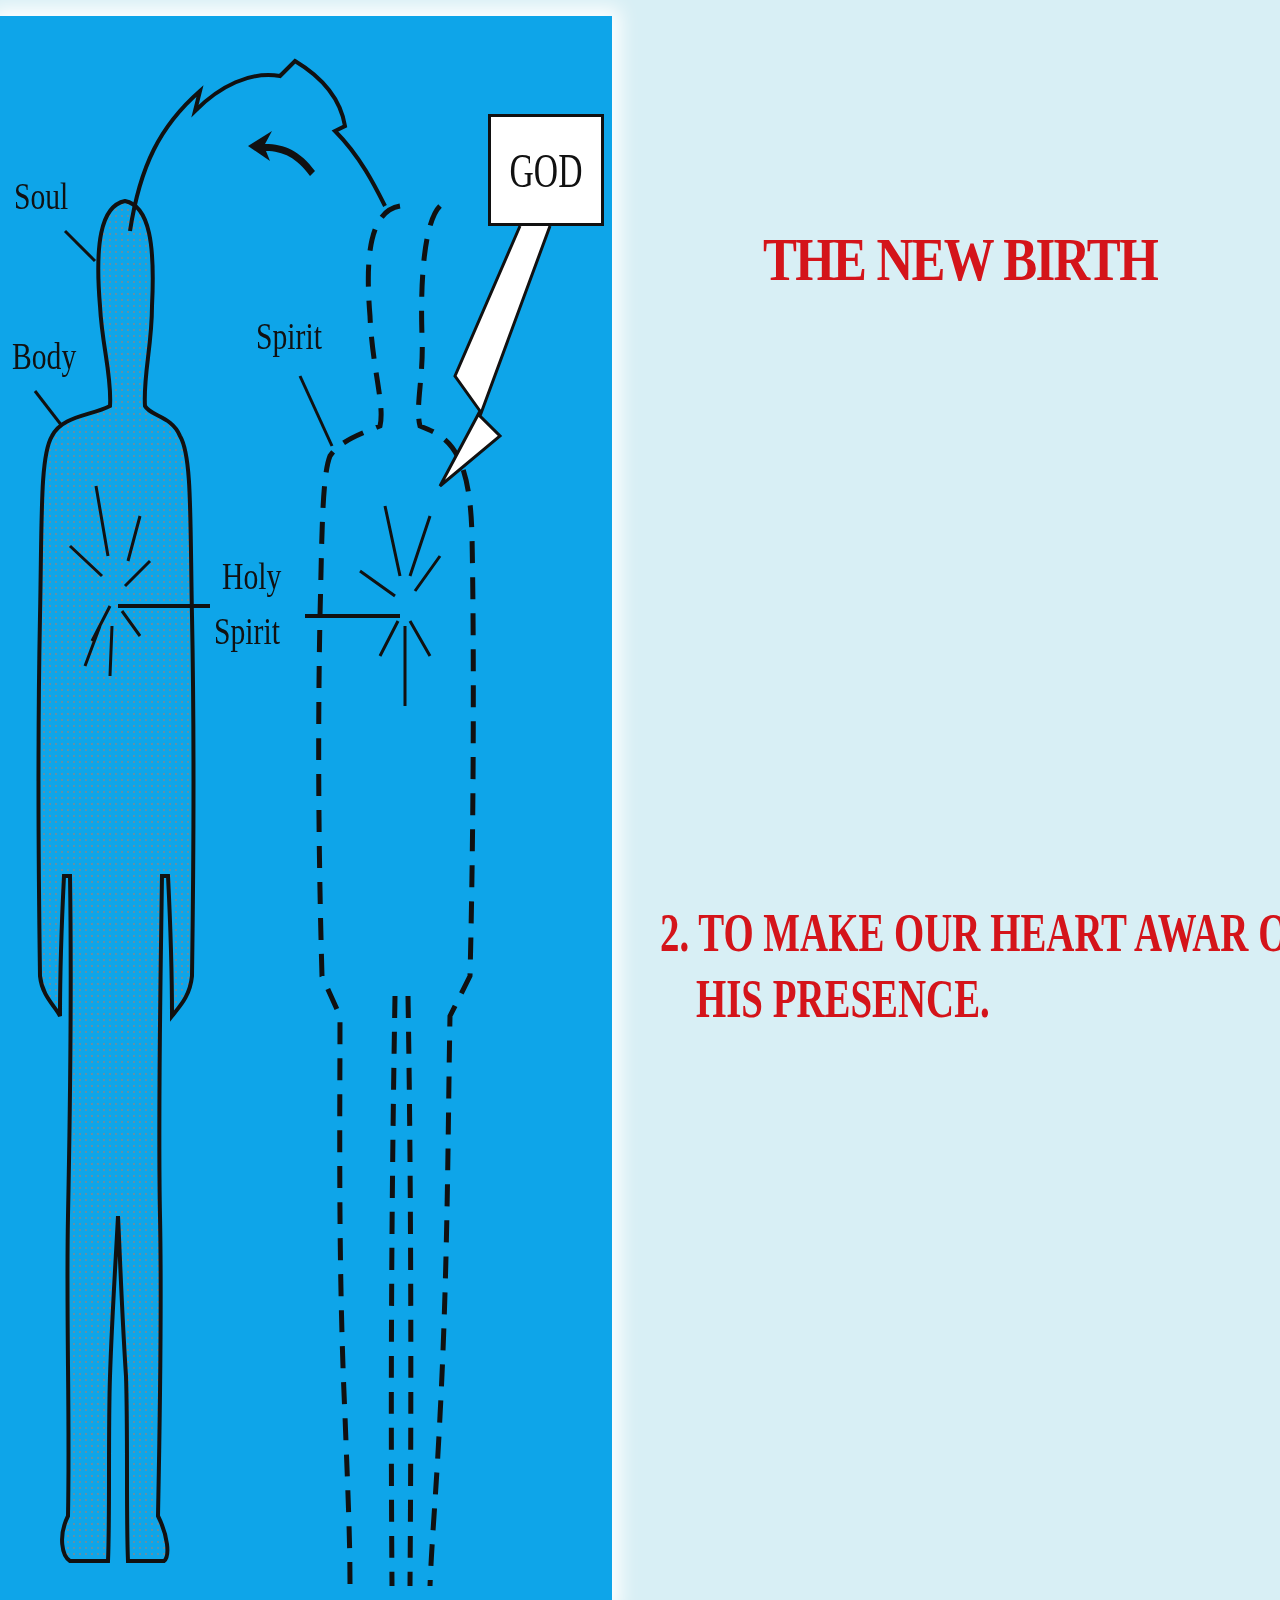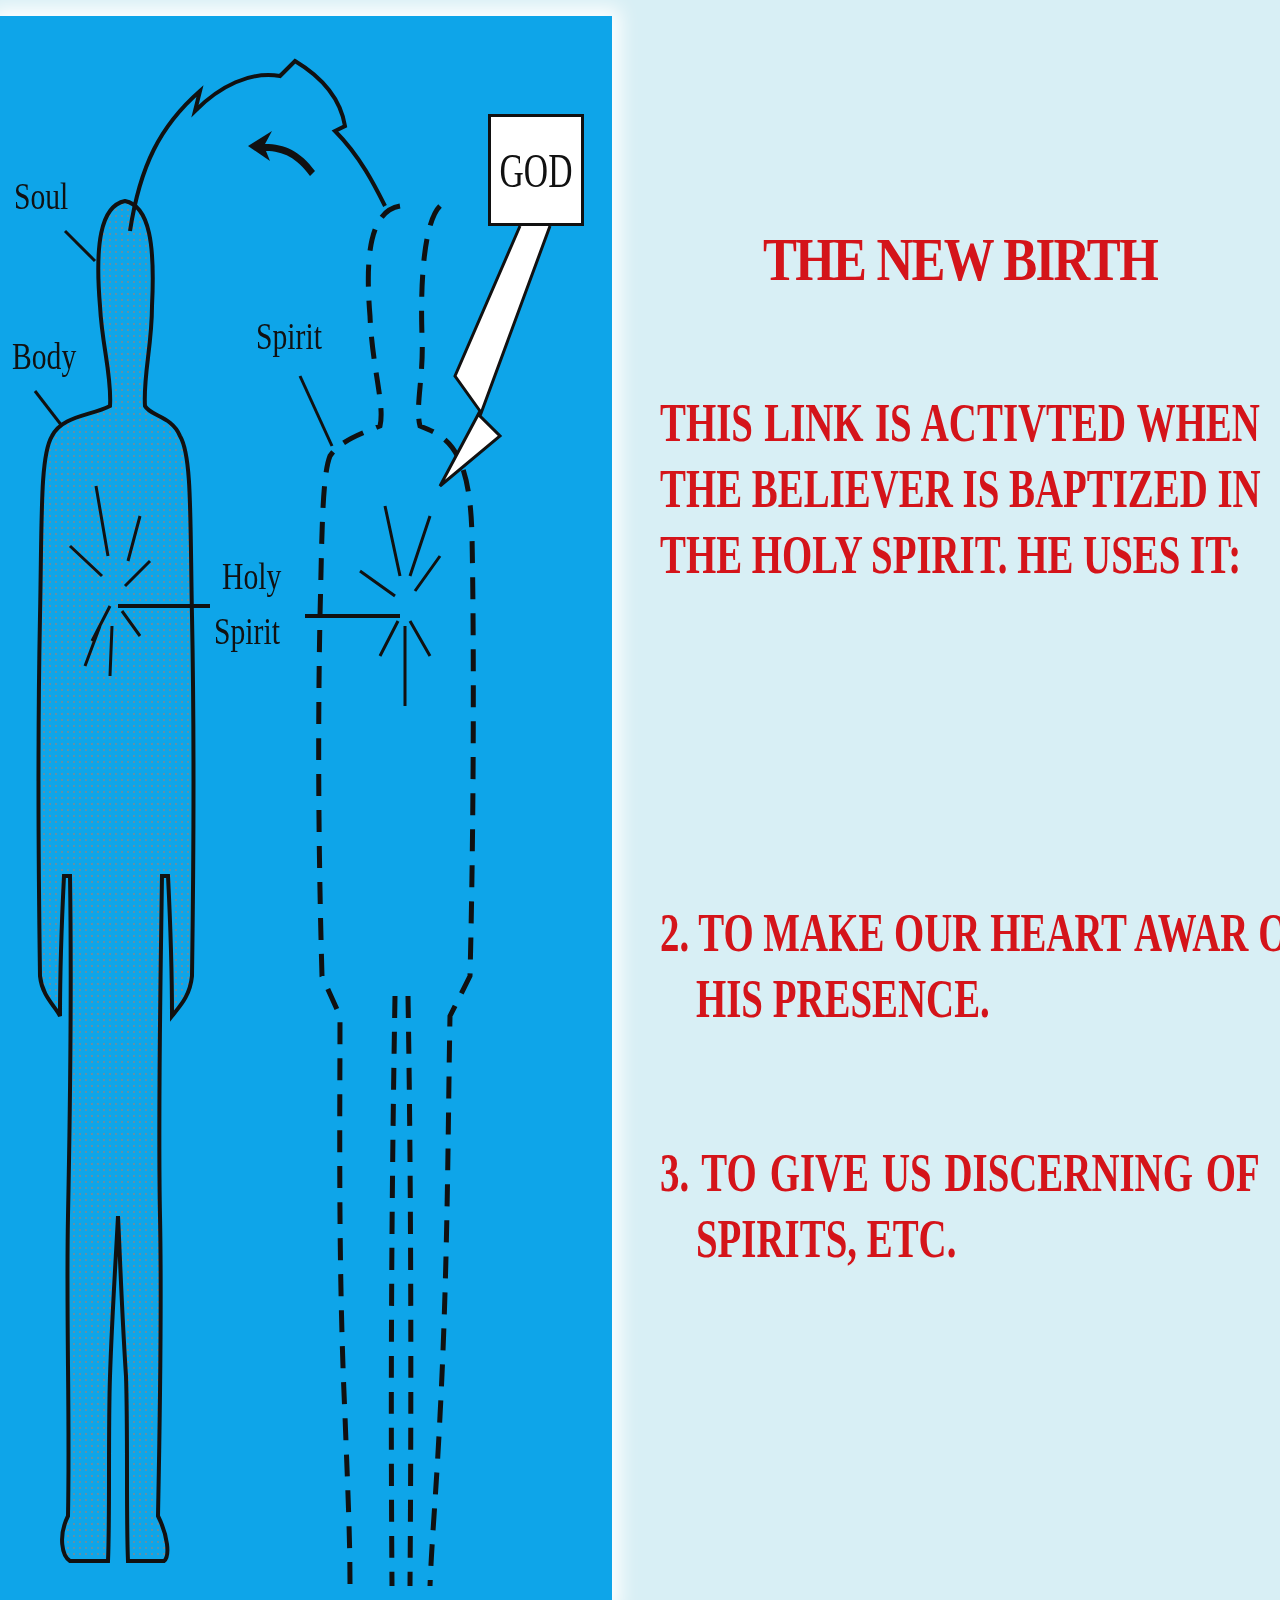--- a/index.html
+++ b/index.html
@@ -12,21 +12,21 @@
     position: absolute; left: 0; top: 16px; width: 612px; height: 1588px;
     background: #0ea5e9;
     box-shadow: 0 0 18px 8px #ffffff;
   }
   .diagram-panel svg { position: absolute; left: 0; top: 0; }
   .lbl {
     position: absolute; color: #111; font-family: "Liberation Serif", serif;
     font-size: 38px; line-height: 40px; transform: scaleX(0.78); transform-origin: left top;
   }
   .god-box {
-    position: absolute; left: 488px; top: 98px; width: 96px; height: 112px;
+    position: absolute; left: 488px; top: 98px; width: 116px; height: 112px;
     border: 3px solid #111; background: #fff; box-sizing: border-box;
     display: flex; align-items: center; justify-content: center;
   }
   .god-box span {
     font-size: 48px; color: #111; transform: scaleX(0.7); display: inline-block;
   }
   .text-panel {
     position: absolute; left: 660px; top: 0; width: 600px; height: 1380px;
     color: #d4141a; font-weight: bold;
   }
@@ -113,29 +113,20 @@
   <div class="lbl" style="left:222px; top:540px;">Holy</div>
   <div class="lbl" style="left:214px; top:595px;">Spirit</div>
   <div class="god-box">
     <span>GOD</span>
   </div>
 </div>
 
 <div class="text-panel">
   <div class="title">THE NEW BIRTH</div>
 
-  <div class="intro">
-    <span class="line">THIS LINK IS ACTIVTED WHEN</span>
-    <span class="line">THE BELIEVER IS BAPTIZED IN</span>
-    <span class="line nojust">THE HOLY SPIRIT. HE USES IT:</span>
-  </div>
 
 
   <div class="item" style="top:900px;">
     <span class="line">2. TO MAKE OUR HEART AWAR OF</span>
     <span class="line nojust cont">HIS PRESENCE.</span>
   </div>
 
-  <div class="item" style="top:1140px;">
-    <span class="line">3. TO GIVE US DISCERNING OF</span>
-    <span class="line nojust cont">SPIRITS, ETC.</span>
-  </div>
 </div>
 
 </body></html>

